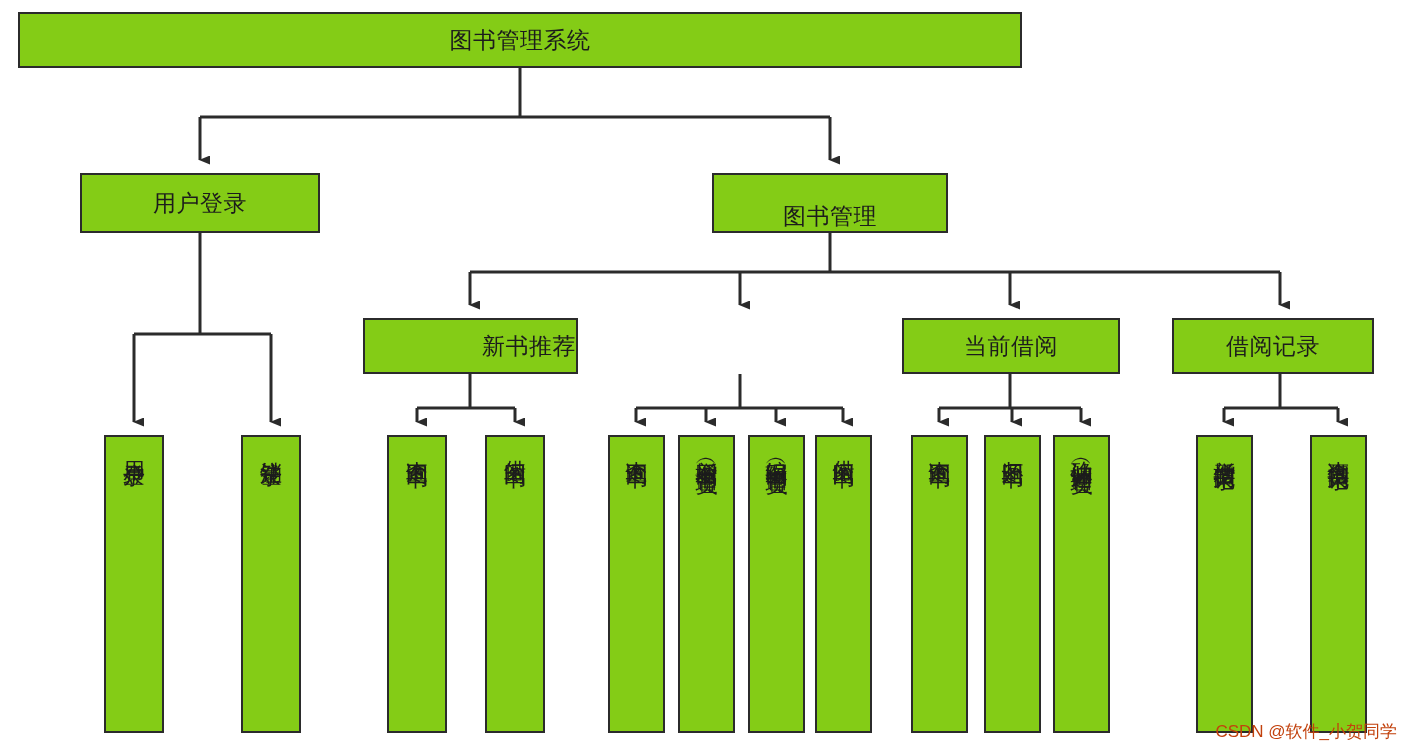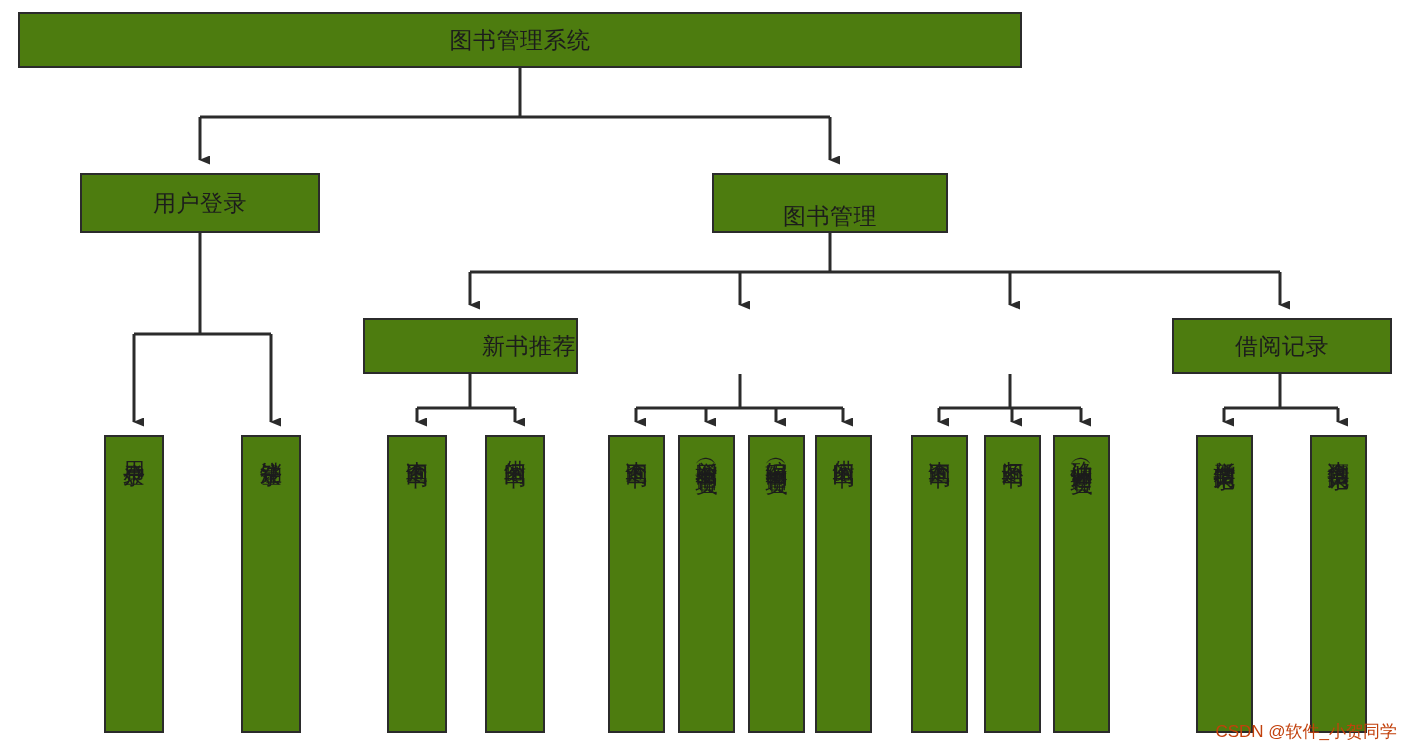--- a/index.html
+++ b/index.html
@@ -22,21 +22,21 @@
     position: absolute;
     left: 0;
     top: 0;
     width: 1405px;
     height: 747px;
     pointer-events: none;
   }
   .node {
     position: absolute;
     box-sizing: border-box;
-    background: #4d7c0f;
+    background: #84cc16;
     border: 2px solid #2b2b2b;
     display: flex;
     align-items: center;
     justify-content: center;
     color: #1c1c1c;
     z-index: 2;
   }
   .node-label {
     display: block;
     text-align: center;
@@ -138,21 +138,24 @@
   <div class="node horiz" style="left:80px; top:173px; width:240px; height:60px;">
     <span class="node-label">用户登录</span>
   </div>
   <div class="node horiz" style="left:712px; top:173px; width:236px; height:60px;align-items:flex-end;">
     <span class="node-label">图书管理</span>
   </div>
 
   <div class="node horiz" style="left:363px; top:318px; width:215px; height:56px;justify-content:flex-end;">
     <span class="node-label">新书推荐</span>
   </div>
-  <div class="node horiz" style="left:1172px; top:318px; width:220px; height:56px;">
+  <div class="node horiz" style="left:902px; top:318px; width:218px; height:56px;">
+    <span class="node-label">当前借阅</span>
+  </div>
+  <div class="node horiz" style="left:1172px; top:318px; width:202px; height:56px;">
     <span class="node-label">借阅记录</span>
   </div>
 
   <div class="node vert" style="left:104px; top:435px; width:60px; height:298px;">
     <span class="node-label">用户登录</span>
   </div>
   <div class="node vert" style="left:241px; top:435px; width:60px; height:298px;">
     <span class="node-label">注销登录</span>
   </div>
 

